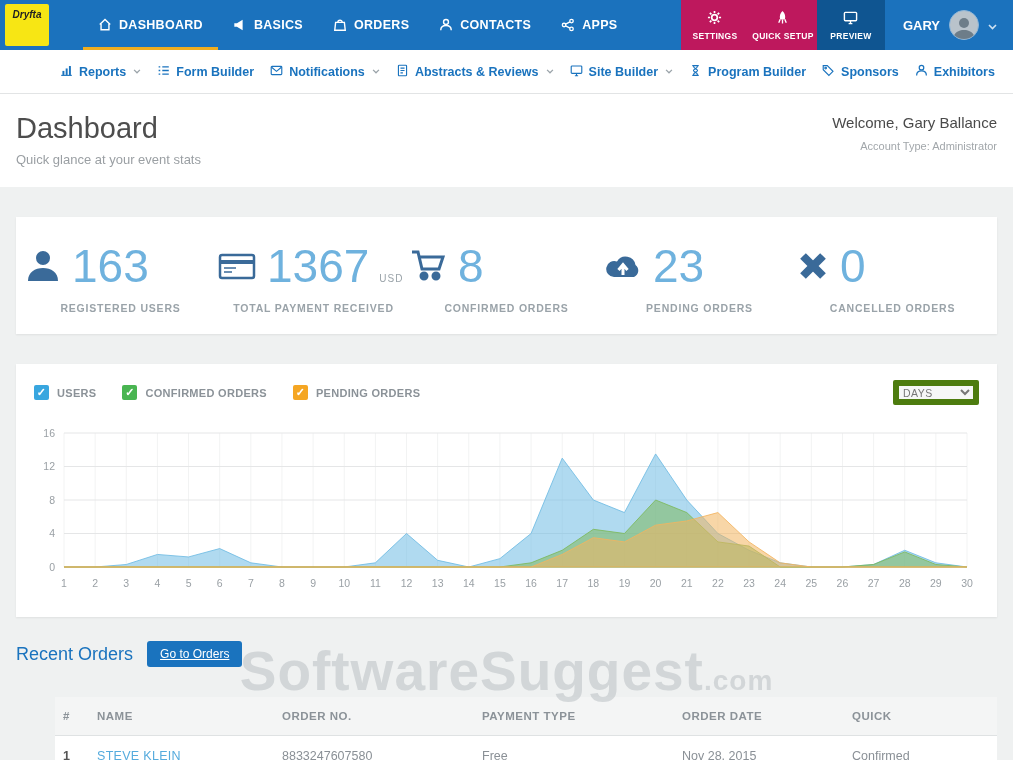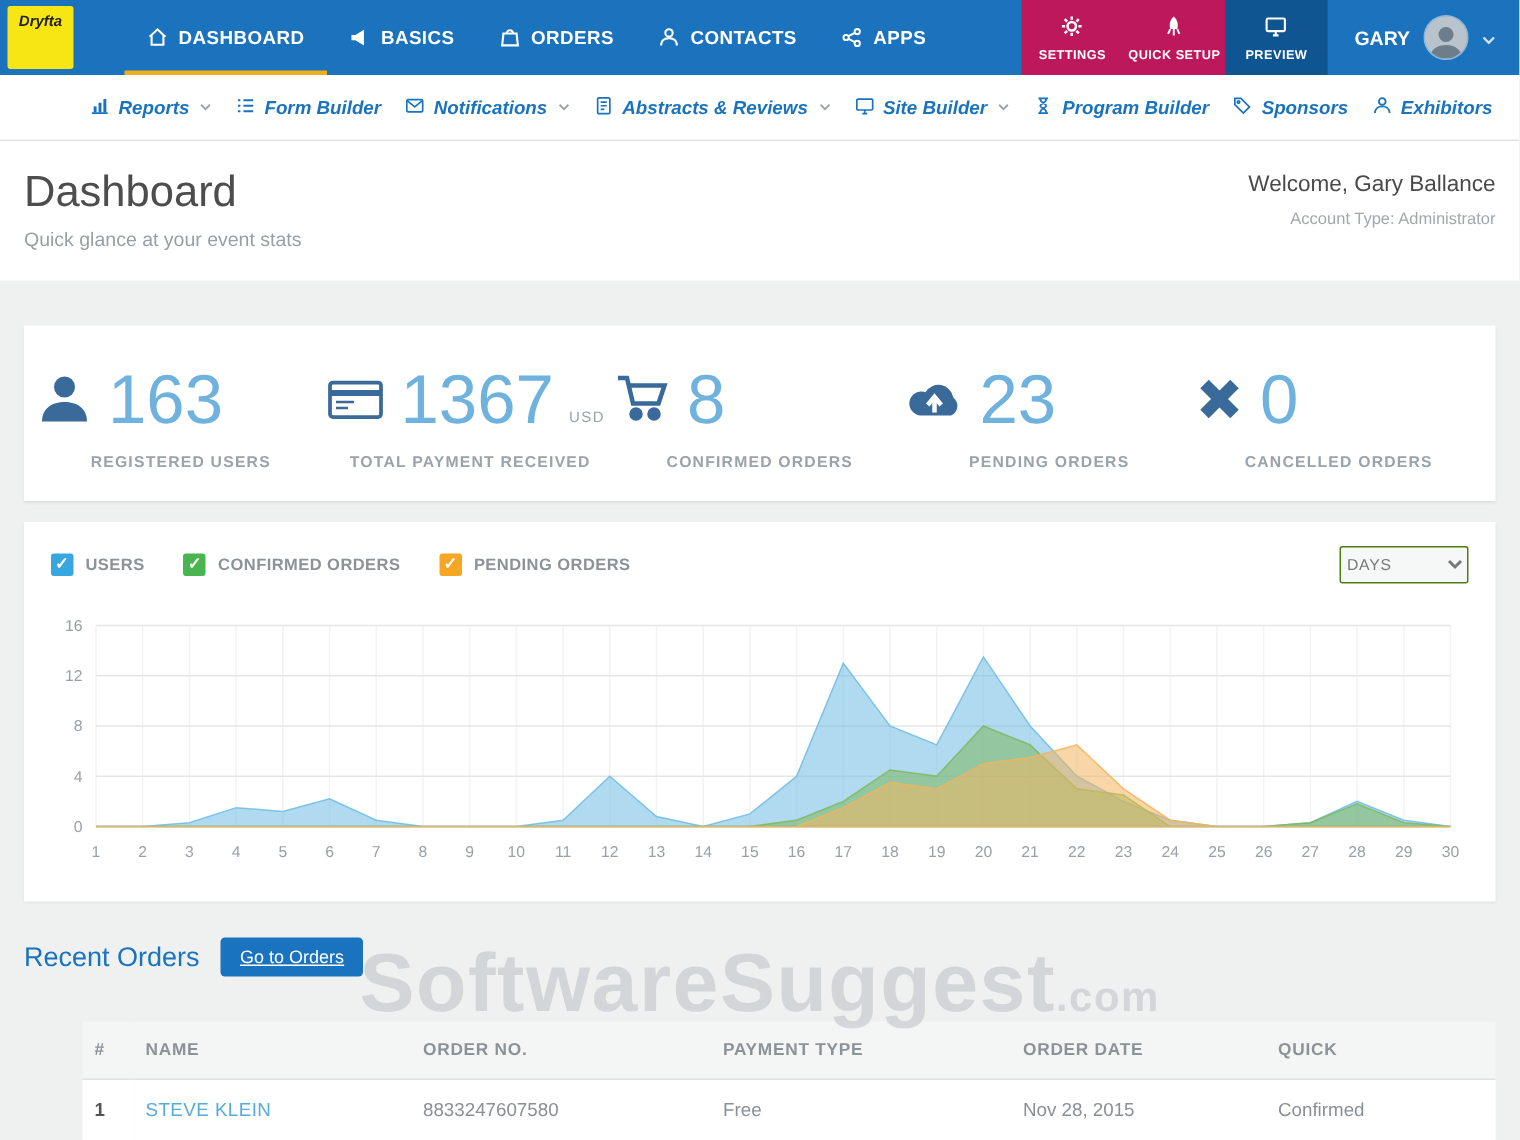--- a/index.html
+++ b/index.html
@@ -20,21 +20,21 @@
   .tool { width: 68px; display: flex; flex-direction: column; align-items: center; justify-content: center;
           gap: 4px; color: #fff; font-size: 8.5px; font-weight: bold; letter-spacing: .3px; cursor: pointer; }
   .tool.preview { background: #0f5591; }
   .user-menu { display: flex; align-items: center; gap: 9px; padding: 0 16px 0 18px; color: #fff;
                font-weight: bold; font-size: 13px; cursor: pointer; }
   .avatar { width: 30px; height: 30px; border-radius: 50%; background: #b9c3cb; overflow: hidden;
             display: flex; align-items: flex-end; justify-content: center; border: 1px solid #8fb6d8; }
 
   
   .subnav { height: 44px; background: #fff; border-bottom: 1px solid #e2e4e5; display: flex; align-items: center;
-            justify-content: space-between; padding: 0 18px 0 60px; font-style: italic; }
+            justify-content: space-between; padding: 0 18px 0 60px; }
   .subnav-item { color: #1a73be; font-weight: bold; font-size: 12.5px; display: flex; align-items: center;
                  gap: 6px; cursor: pointer; text-decoration: none; }
   .subnav-item .chev { color: #9aa3a9; margin-left: 1px; display: flex; }
 
   
   .page-header { background: #fff; padding: 18px 16px 20px; position: relative; }
   .page-title { font-size: 29px; font-weight: 400; color: #4d4d4d; }
   .page-subtitle { font-size: 13px; color: #9a9fa3; margin-top: 7px; }
   .header-right { position: absolute; right: 16px; top: 20px; text-align: right; }
   .welcome { font-size: 15px; color: #4a4a4a; }
@@ -46,32 +46,32 @@
   
   .stats-card { margin: 30px 16px 0; display: flex; padding: 24px 8px 20px; }
   .stat { flex: 1; text-align: center; }
   .stat-top { display: flex; align-items: center; justify-content: flex-start; gap: 10px; height: 50px; }
   .stat-icon { color: #3a6a99; display: flex; }
   .stat-num { font-size: 46px; font-weight: 300; color: #6fb2de; line-height: 1; }
   .stat-suffix { font-size: 10px; color: #9aa3a9; align-self: flex-end; margin-bottom: 7px; letter-spacing: 1px; }
   .stat-label { margin-top: 11px; font-size: 10.5px; font-weight: bold; color: #9aa3a9; letter-spacing: .8px; }
 
   
-  .chart-card { margin: 14px 16px 0; padding: 16px 18px 8px; }
+  .chart-card { margin: 30px 16px 0; padding: 16px 18px 8px; }
   .chart-top { display: flex; align-items: center; gap: 26px; }
   .legend { display: flex; align-items: center; gap: 8px; font-size: 11px; font-weight: bold;
             color: #8b9298; letter-spacing: .3px; }
   .checkbox { width: 15px; height: 15px; border-radius: 2px; color: #fff; font-size: 11px; line-height: 15px;
               text-align: center; cursor: pointer; }
   .checkbox::after { content: "\2713"; }
   .cb-blue { background: #38a6df; }
   .cb-green { background: #49b551; }
   .cb-orange { background: #f5a623; }
   .period-select { margin-left: auto; width: 86px; height: 25px; font-size: 10.5px; color: #777;
-                   border: 1px solid #4d7c0f; background: #f6f7f7; border-radius: 2px; letter-spacing: .5px;
+                   border: 6px solid #4d7c0f; background: #f6f7f7; border-radius: 2px; letter-spacing: .5px;
                    font-family: "Liberation Sans", sans-serif; }
   .chart-wrap { margin-top: 14px; }
   #chart-svg { display: block; width: 100%; height: 190px; }
 
   
   .recent-orders { margin-top: 24px; position: relative; }
   .ro-header { display: flex; align-items: center; gap: 14px; padding: 0 16px; }
   .ro-title { color: #1a73be; font-size: 18px; font-weight: 400; }
   .go-btn { background: #1a73be; color: #fff; font-size: 12px; padding: 6px 13px; border: none;
             border-radius: 3px; cursor: pointer; font-family: "Liberation Sans", sans-serif; text-decoration: underline; }

